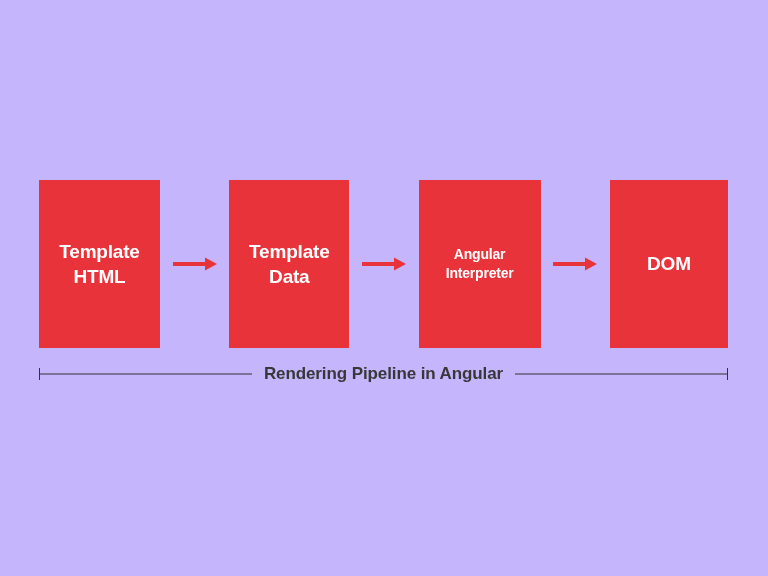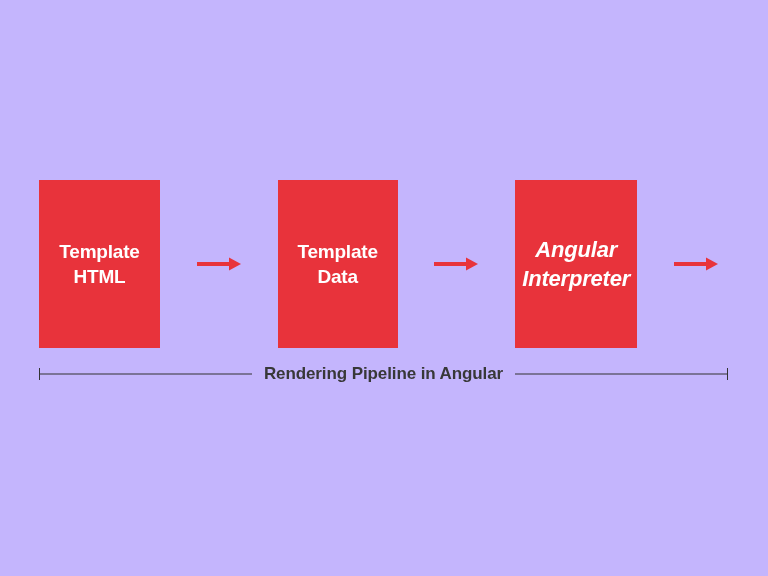--- a/index.html
+++ b/index.html
@@ -52,22 +52,21 @@
     color: #FFFFFF;
     font-family: "Liberation Sans", sans-serif;
     font-weight: bold;
     font-size: 19px;
     line-height: 1.33;
     text-align: center;
     letter-spacing: -0.2px;
     white-space: pre-line;
   }
   .stage-label.small {
-    font-size: 22px;
-    font-style: italic;
+    font-size: 14px;
   }
 
   
   .arrow-connector {
     width: 64px;
     display: flex;
     align-items: center;
     justify-content: center;
   }
   .arrow-svg {
@@ -158,20 +157,23 @@
 Interpreter</div>
     </div>
 
     <div class="arrow-connector">
       <svg class="arrow-svg" width="44" height="16" viewBox="0 0 44 16">
         <line x1="0" y1="8" x2="34" y2="8" stroke="#E8333B" stroke-width="4"></line>
         <polygon points="32,1.5 44,8 32,14.5" fill="#E8333B"></polygon>
       </svg>
     </div>
 
+    <div class="stage-box w-dom">
+      <div class="stage-label">DOM</div>
+    </div>
 
   </div>
 
   <div class="caption-row">
     <div class="rule left">
       <div class="line"></div>
       <div class="cap"></div>
     </div>
     <div class="caption-text">Rendering Pipeline in Angular</div>
     <div class="rule right">

